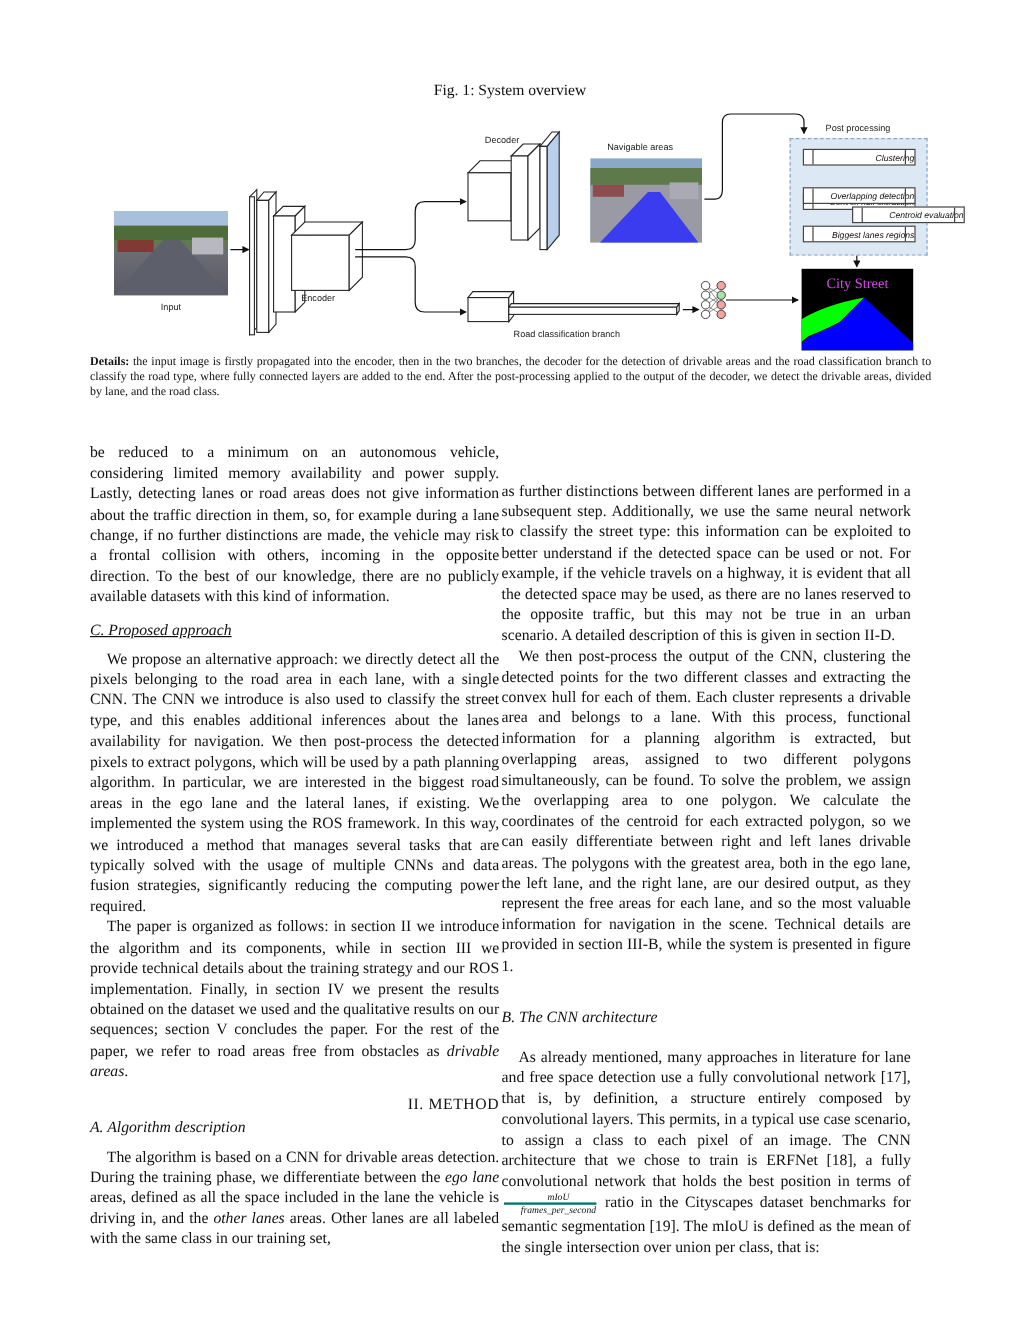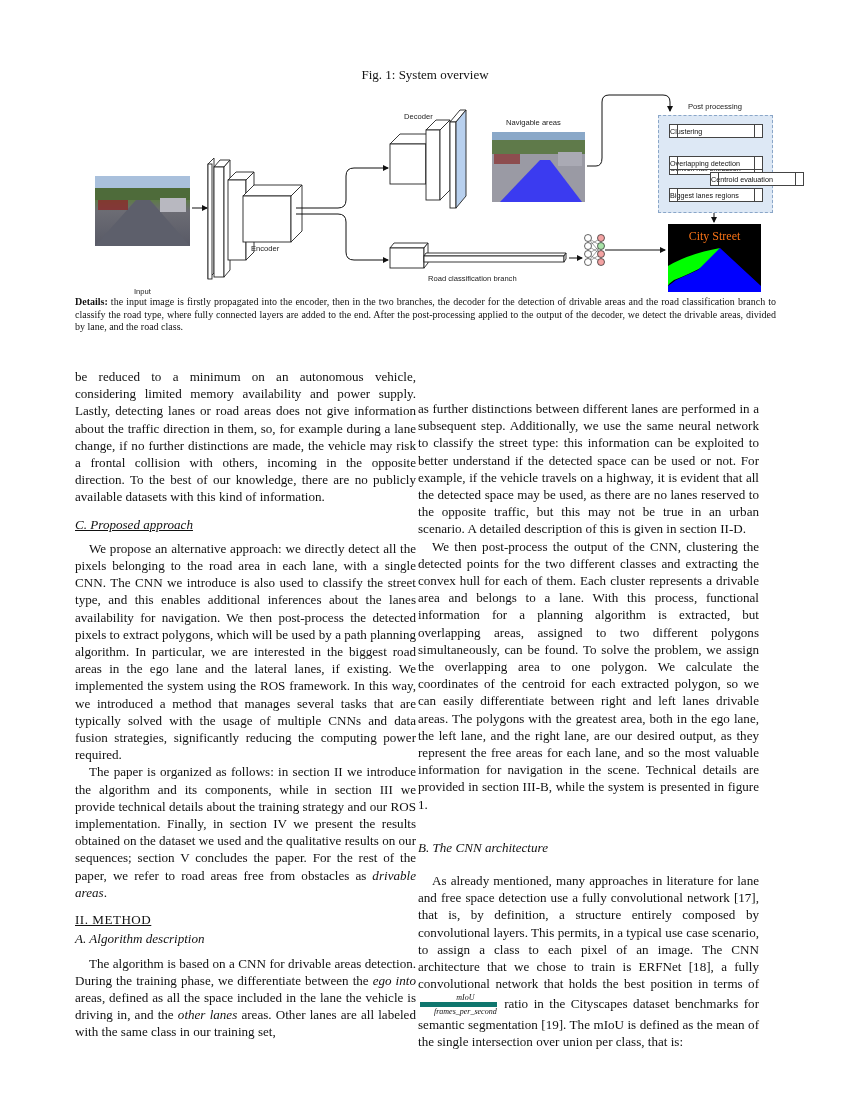--- a/index.html
+++ b/index.html
@@ -2,36 +2,36 @@
 <html><head>
 <meta charset="utf-8">
 <style>
   html, body { margin: 0; padding: 0; background: #ffffff; }
   body { width: 850px; height: 1100px; position: relative; overflow: hidden; font-family: "Liberation Serif", "DejaVu Serif", serif; color: #111; }
   .fig-title { position: absolute; top: 67px; left: 0; width: 850px; text-align: center; font-size: 13px; }
   .figure { position: absolute; left: 88px; top: 88px; width: 690px; height: 205px; }
   .figure svg { position: absolute; left: 0; top: 0; }
   .flabel { position: absolute; font-family: "Liberation Sans", "DejaVu Sans", sans-serif; font-size: 7.6px; color: #222; white-space: nowrap; }
   .pp-box { position: absolute; left: 570px; top: 27px; width: 113px; height: 96px; border: 1px dashed #8aa6c8; background: #dde8f5; }
-  .pp-item { position: absolute; left: 10px; width: 94px; height: 14px; border: 1px solid #444; background: #fff; font-family: "Liberation Sans", "DejaVu Sans", sans-serif; font-size: 7.2px; text-align: left; line-height: 14px; box-sizing: border-box; }
+  .pp-item { position: absolute; left: 10px; width: 94px; height: 14px; border: 1px solid #444; background: #fff; font-family: "Liberation Sans", "DejaVu Sans", sans-serif; font-size: 7.2px; text-align: right; line-height: 14px; box-sizing: border-box; font-style: italic; }
   .pp-item::before, .pp-item::after { content: ""; position: absolute; top: 0; bottom: 0; width: 1px; background: #444; }
   .pp-item::before { left: 7px; } .pp-item::after { right: 7px; }
   .city { position: absolute; left: 580px; top: 136px; width: 93px; height: 68px; background: #000; overflow: hidden; }
-  .city-label { position: absolute; top: 5px; left: 0; width: 100%; text-align: center; color: #f97316; font-size: 12px; font-family: "Liberation Serif", serif; }
+  .city-label { position: absolute; top: 5px; left: 0; width: 100%; text-align: center; color: #d946ef; font-size: 12px; font-family: "Liberation Serif", serif; }
   .details { position: absolute; left: 75px; top: 296px; width: 701px; font-size: 10px; line-height: 12.6px; text-align: justify; }
   .col { position: absolute; top: 368px; width: 341px; font-size: 13.1px; line-height: 17.2px; text-align: justify; }
   .col-left { left: 75px; }
   .col-right { left: 418px; margin-top: 32px; }
   .col p { margin: 0; }
   .col p.indent { text-indent: 14px; }
   .subsec { font-style: italic; margin: 8px 0 7px 0 !important; }
-  .sec { text-align: left; margin: 10px 0 2px 0 !important; letter-spacing: 0.5px; text-decoration: underline; }
+  .sec { text-align: right; margin: 10px 0 2px 0 !important; letter-spacing: 0.5px; }
   .frac { display: inline-block; vertical-align: middle; text-align: center; font-style: italic; font-size: 8px; line-height: 9px; margin: 0 2px; }
   .frac span { display: block; }
-  .frac .num { border-bottom: 5px solid #0f766e; padding: 0 2px; }
+  .frac .num { border-bottom: 2px solid #0f766e; padding: 0 2px; }
   .gap { height: 18px; }
 </style>
 </head>
 <body>
 
 <div class="fig-title">Fig. 1: System overview</div>
 
 <div class="figure">
   <svg width="690" height="205" viewBox="0 0 690 205">
     <defs>
@@ -125,21 +125,21 @@
       <circle cx="513" cy="150" r="3.5" fill="#f4a3a3"></circle>
       <circle cx="513" cy="158" r="3.5" fill="#a8e3a8"></circle>
       <circle cx="513" cy="166" r="3.5" fill="#f4a3a3"></circle>
       <circle cx="513" cy="174" r="3.5" fill="#f4a3a3"></circle>
     </g>
     <line x1="517" y1="162" x2="577" y2="162" stroke="#111" stroke-width="1" marker-end="url(#arr)"></line>
 
     <line x1="626" y1="124" x2="626" y2="134" stroke="#111" stroke-width="1" marker-end="url(#arr)"></line>
   </svg>
 
-  <div class="flabel" style="left:46px;top:163px;margin-top:36px;">Input</div>
+  <div class="flabel" style="left:46px;top:163px;">Input</div>
   <div class="flabel" style="left:163px;top:156px;">Encoder</div>
   <div class="flabel" style="left:316px;top:24px;">Decoder</div>
   <div class="flabel" style="left:418px;top:30px;">Navigable areas</div>
   <div class="flabel" style="left:340px;top:186px;">Road classification branch</div>
   <div class="flabel" style="left:600px;top:14px;">Post processing</div>
 
   <div class="pp-box">
     <div class="pp-item" style="top:8px;">Clustering</div>
     <div class="pp-item" style="top:24px;margin-top:21px;">Convex hull extraction</div>
     <div class="pp-item" style="top:40px;">Overlapping detection</div>
@@ -158,21 +158,21 @@
 
 <div class="details"><b>Details:</b><span> the input image is firstly propagated into the encoder, then in the two branches, the decoder for the detection of drivable areas and the road classification branch to classify the road type, where fully connected layers are added to the end. After the post-processing applied to the output of the decoder, we detect the drivable areas, divided by lane, and the road class.</span></div>
 
 <div class="col col-left">
   <p>be reduced to a minimum on an autonomous vehicle, considering limited memory availability and power supply. Lastly, detecting lanes or road areas does not give information about the traffic direction in them, so, for example during a lane change, if no further distinctions are made, the vehicle may risk a frontal collision with others, incoming in the opposite direction. To the best of our knowledge, there are no publicly available datasets with this kind of information.</p>
   <p class="subsec" style="margin-top:10px !important;text-decoration:underline;">C.  Proposed approach</p>
   <p class="indent">We propose an alternative approach: we directly detect all the pixels belonging to the road area in each lane, with a single CNN. The CNN we introduce is also used to classify the street type, and this enables additional inferences about the lanes availability for navigation. We then post-process the detected pixels to extract polygons, which will be used by a path planning algorithm. In particular, we are interested in the biggest road areas in the ego lane and the lateral lanes, if existing. We implemented the system using the ROS framework. In this way, we introduced a method that manages several tasks that are typically solved with the usage of multiple CNNs and data fusion strategies, significantly reducing the computing power required.</p>
   <p class="indent"><span>The paper is organized as follows: in section II we introduce the algorithm and its components, while in section III we provide technical details about the training strategy and our ROS implementation. Finally, in section IV we present the results obtained on the dataset we used and the qualitative results on our sequences; section V concludes the paper. For the rest of the paper, we refer to road areas free from obstacles as </span><i>drivable areas</i><span>.</span></p>
   <p class="sec">II. METHOD</p>
   <p class="subsec" style="margin-top:2px !important;">A.  Algorithm description</p>
-  <p class="indent"><span>The algorithm is based on a CNN for drivable areas detection. During the training phase, we differentiate between the </span><i>ego into</i><span> areas, defined as all the space included in the lane the vehicle is driving in, and the </span><i>other lanes</i><span> areas. Other lanes are all labeled with the same class in our training set,</span></p>
+  <p class="indent"><span>The algorithm is based on a CNN for drivable areas detection. During the training phase, we differentiate between the </span><i>ego lane</i><span> areas, defined as all the space included in the lane the vehicle is driving in, and the </span><i>other lanes</i><span> areas. Other lanes are all labeled with the same class in our training set,</span></p>
 </div>
 
 <div class="col col-right">
   <p>as further distinctions between different lanes are performed in a subsequent step. Additionally, we use the same neural network to classify the street type: this information can be exploited to better understand if the detected space can be used or not. For example, if the vehicle travels on a highway, it is evident that all the detected space may be used, as there are no lanes reserved to the opposite traffic, but this may not be true in an urban scenario. A detailed description of this is given in section II-D.</p>
   <p class="indent">We then post-process the output of the CNN, clustering the detected points for the two different classes and extracting the convex hull for each of them. Each cluster represents a drivable area and belongs to a lane. With this process, functional information for a planning algorithm is extracted, but overlapping areas, assigned to two different polygons simultaneously, can be found. To solve the problem, we assign the overlapping area to one polygon. We calculate the coordinates of the centroid for each extracted polygon, so we can easily differentiate between right and left lanes drivable areas. The polygons with the greatest area, both in the ego lane, the left lane, and the right lane, are our desired output, as they represent the free areas for each lane, and so the most valuable information for navigation in the scene. Technical details are provided in section III-B, while the system is presented in figure 1.</p>
   <div class="gap"></div>
   <p class="subsec">B.  The CNN architecture</p>
   <p class="indent" style="margin-top:16px;"><span>As already mentioned, many approaches in literature for lane and free space detection use a fully convolutional network [17], that is, by definition, a structure entirely composed by convolutional layers. This permits, in a typical use case scenario, to assign a class to each pixel of an image. The CNN architecture that we chose to train is ERFNet [18], a fully convolutional network that holds the best position in terms of </span><span class="frac"><span class="num">mIoU</span><span>frames_per_second</span></span><span> ratio in the Cityscapes dataset benchmarks for semantic segmentation [19]. The mIoU is defined as the mean of the single intersection over union per class, that is:</span></p>
 </div>
 

